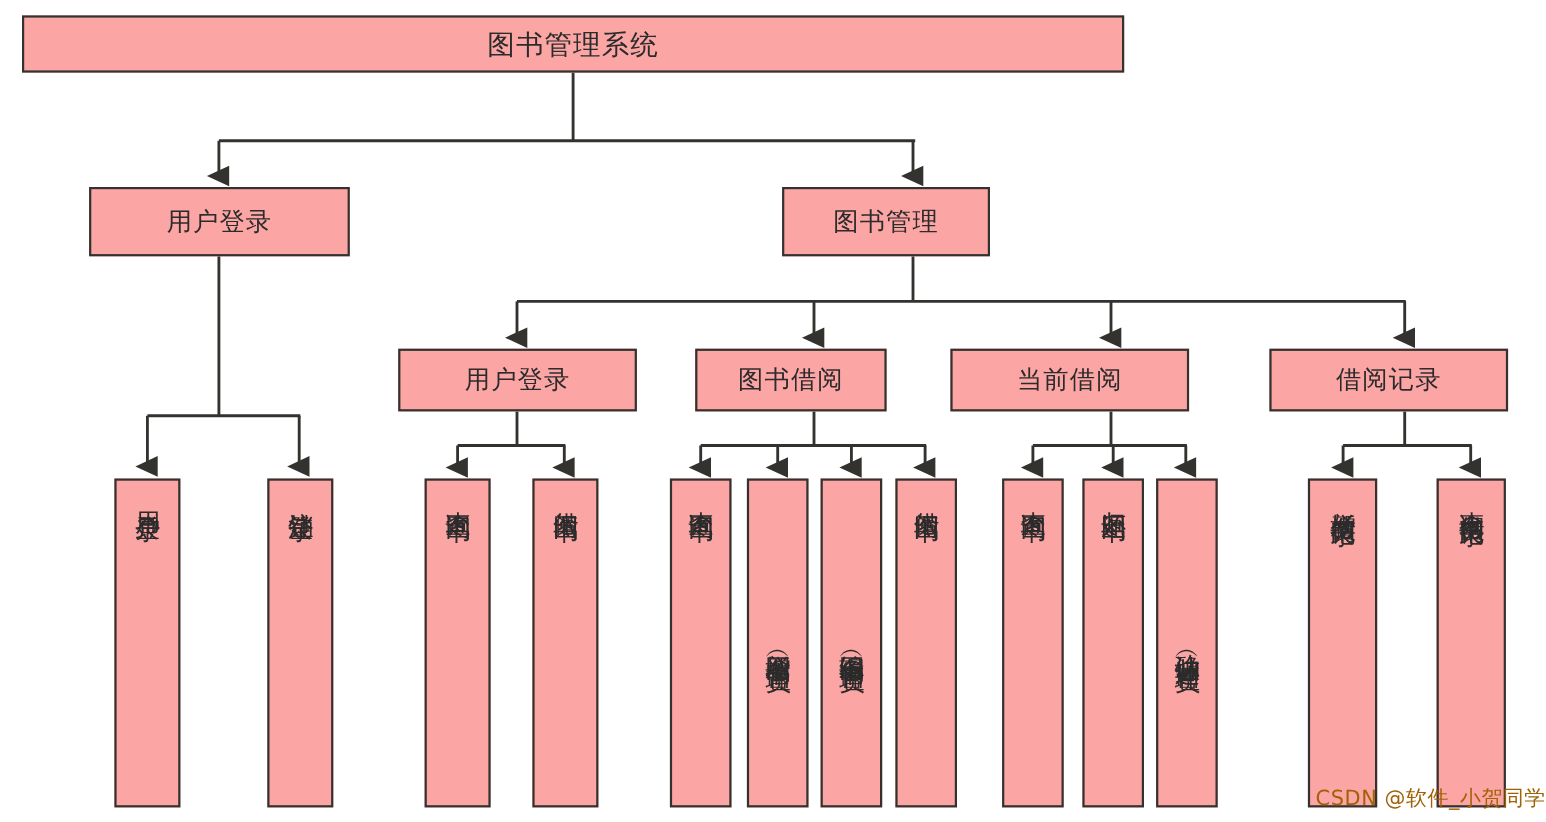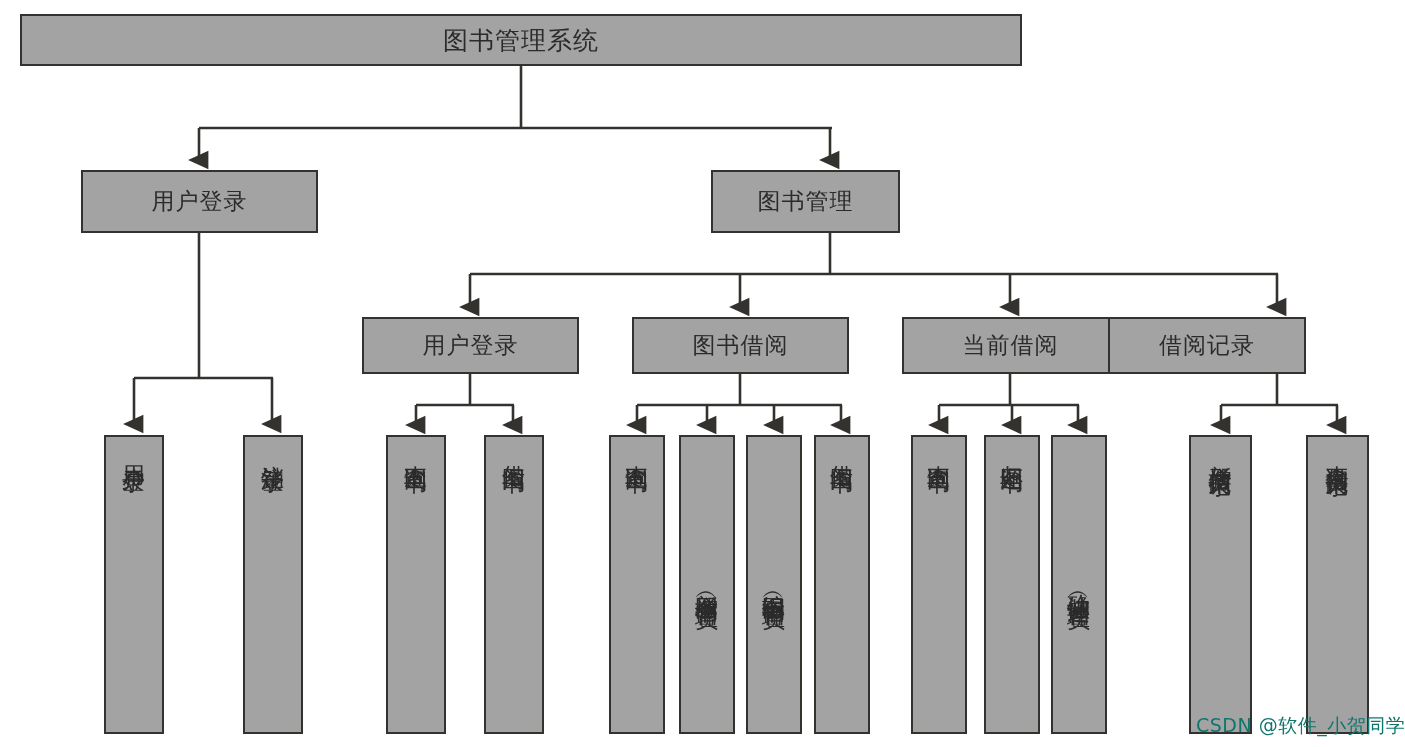--- a/index.html
+++ b/index.html
@@ -21,21 +21,21 @@
     position: absolute;
     left: 0;
     top: 0;
     width: 1405px;
     height: 747px;
     pointer-events: none;
   }
   .node {
     position: absolute;
     box-sizing: border-box;
-    background: #a3a3a3;
+    background: #fca5a5;
     border: 2.5px solid #33322f;
     display: flex;
     align-items: center;
     justify-content: center;
     color: #2b2b2b;
   }
   .node.root {
     font-size: 25px;
     letter-spacing: 1px;
   }
@@ -63,21 +63,21 @@
   }
   .node.leaf.tall-text {
     align-items: center;
     padding-top: 0;
   }
   .watermark {
     position: absolute;
     left: 1196px;
     top: 713px;
     font-size: 19px;
-    color: #0f766e;
+    color: #a16207;
     white-space: nowrap;
     letter-spacing: 0.5px;
   }
 </style>
 </head>
 <body>
 
 <div id="canvas">
 
   <svg class="wires" viewBox="0 0 1405 747" xmlns="http://www.w3.org/2000/svg">
@@ -137,27 +137,27 @@
   <div class="node lvl2" id="lvl2-0" style="left: 81px; top: 170px; width: 237px; height: 63px;">
       <span>用户登录</span>
     </div>
   <div class="node lvl2" id="lvl2-1" style="left: 711px; top: 170px; width: 189px; height: 63px;">
       <span>图书管理</span>
     </div>
 
   <div class="node lvl3" id="lvl3-0" style="left: 362px; top: 317px; width: 217px; height: 57px;">
       <span>用户登录</span>
     </div>
-  <div class="node lvl3" id="lvl3-1" style="left: 632px; top: 317px; width: 217px; height: 57px;">
+  <div class="node lvl3" id="lvl3-1" style="left: 632px; top: 317px; width: 174px; height: 57px;">
       <span>图书借阅</span>
     </div>
-  <div class="node lvl3" id="lvl3-2" style="left: 902px; top: 317px; width: 217px; height: 57px;">
+  <div class="node lvl3" id="lvl3-2" style="left: 864px; top: 317px; width: 217px; height: 57px;">
       <span>当前借阅</span>
     </div>
-  <div class="node lvl3" id="lvl3-3" style="left: 1108px; top: 317px; width: 198px; height: 57px;">
+  <div class="node lvl3" id="lvl3-3" style="left: 1154px; top: 317px; width: 217px; height: 57px;">
       <span>借阅记录</span>
     </div>
 
   <div class="node leaf" id="leaf-0" style="left: 104px; top: 435px; width: 60px; height: 299px;">
       <span class="vtext">用户登录</span>
     </div>
   <div class="node leaf" id="leaf-1" style="left: 243px; top: 435px; width: 60px; height: 299px;">
       <span class="vtext">注销登录</span>
     </div>
   <div class="node leaf" id="leaf-2" style="left: 386px; top: 435px; width: 60px; height: 299px;">

